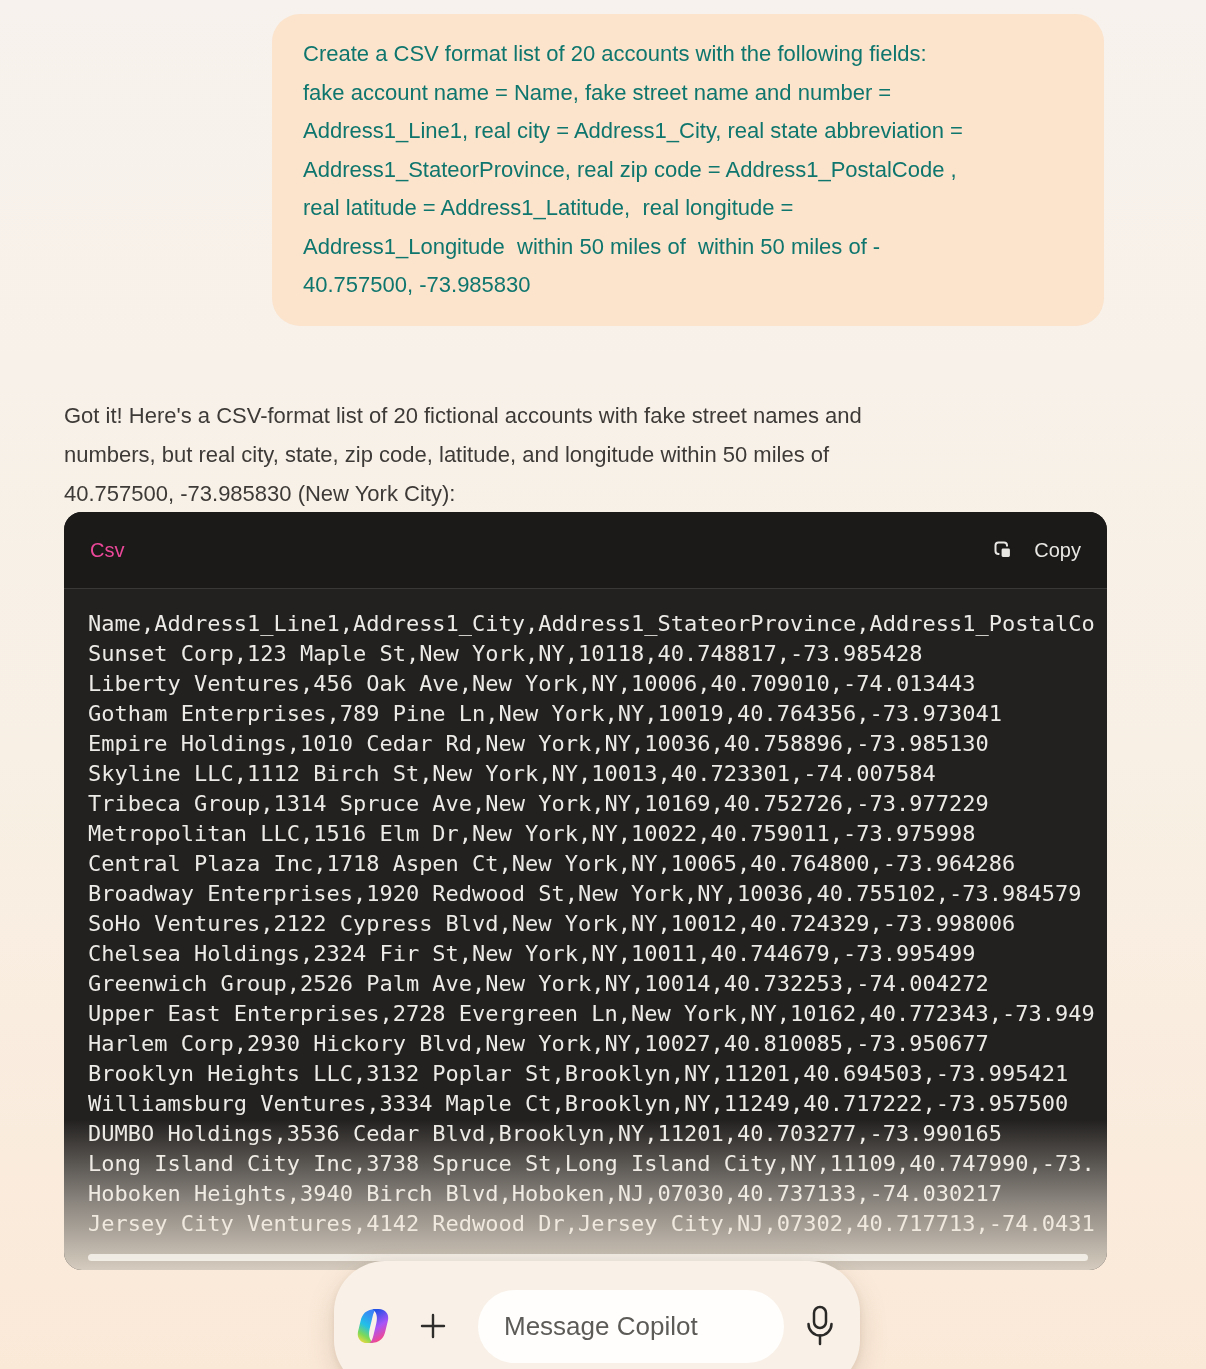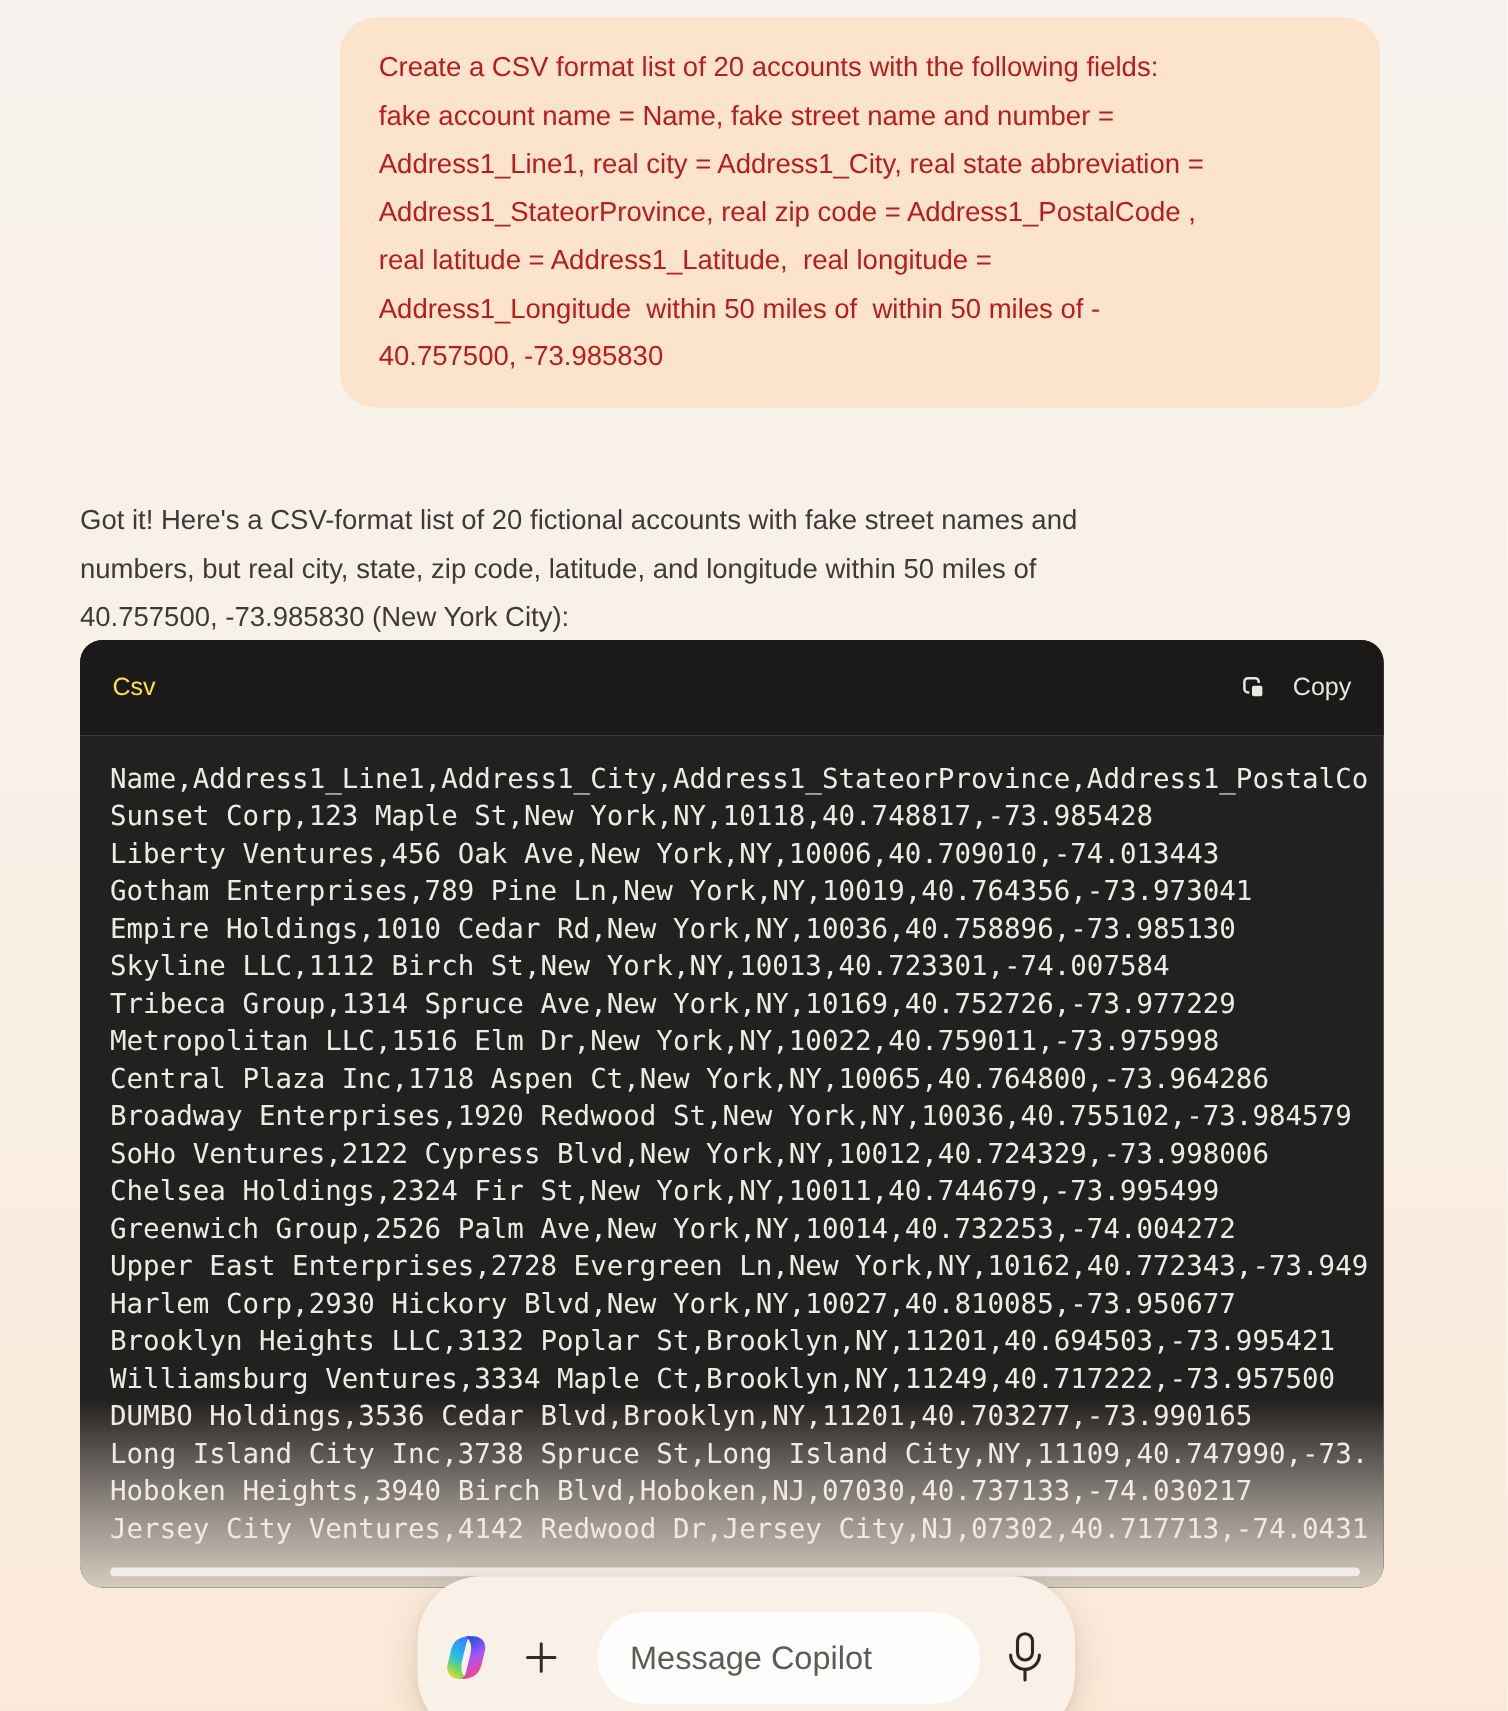--- a/index.html
+++ b/index.html
@@ -9,21 +9,21 @@
     color:#3a3a3a;
     background:linear-gradient(180deg,#f7f2ed 0%, #f8f0e5 55%, #fbe9d8 100%);
     position:relative;
   }
 
   
   .user-bubble{
     position:absolute; left:272px; top:14px; width:832px;
     background:#fbe3cc; border-radius:28px;
     padding:21px 31px;
-    font-size:22px; line-height:38.5px; color:#b91c1c;
+    font-size:22px; line-height:38.5px; color:#0f766e;
     white-space:pre-wrap;
   }
 
   
   .assistant-text{
     position:absolute; left:64px; top:371px; width:1010px;
     font-size:22px; line-height:39px; color:#3d3a37;
     white-space:pre-wrap;
     margin-top:25px;
   }
@@ -31,21 +31,21 @@
   
   .code-block{
     position:absolute; left:64px; top:512px; width:1043px; height:758px;
     border-radius:18px; background:#232120; overflow:hidden;
   }
   .code-header{
     height:77px; background:#1b1a19; border-bottom:1px solid #3a3836;
     display:flex; align-items:center; justify-content:space-between;
     padding:0 26px;
   }
-  .code-lang{ color:#fde047; font-size:20px; }
+  .code-lang{ color:#ec4899; font-size:20px; }
   .copy-btn{
     display:flex; align-items:center; gap:20px;
     background:none; border:none; cursor:pointer;
     color:#e9e7e3; font-size:20px; font-family:"Liberation Sans", sans-serif;
   }
   .code-content{
     margin:0; padding:20px 24px 0 24px;
     font-family:"DejaVu Sans Mono", monospace;
     font-size:22px; line-height:30px; color:#edebe7;
     white-space:pre; overflow:hidden;

